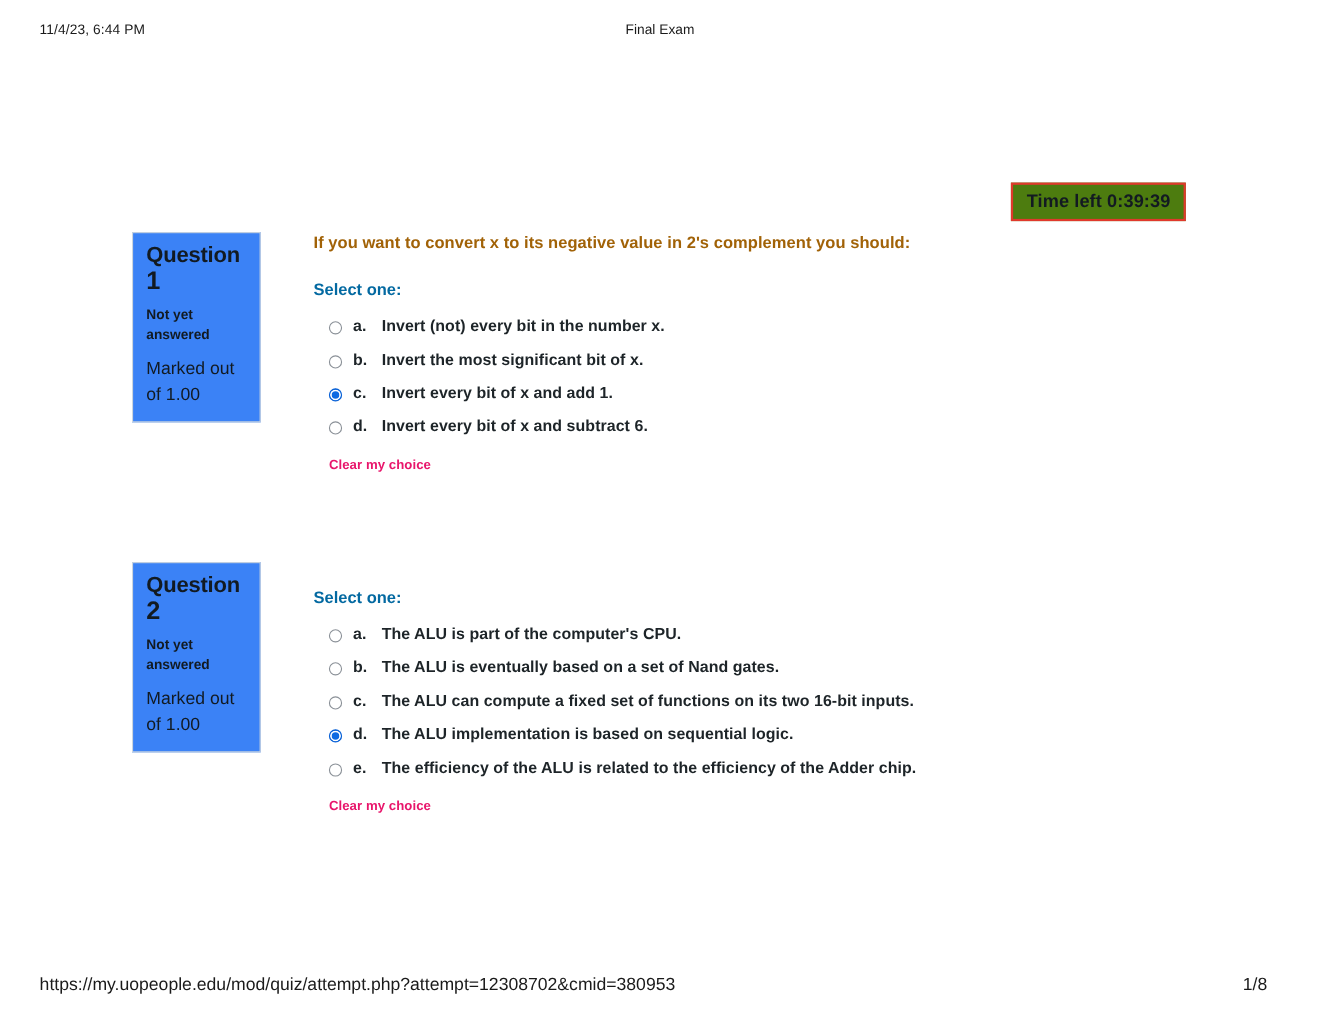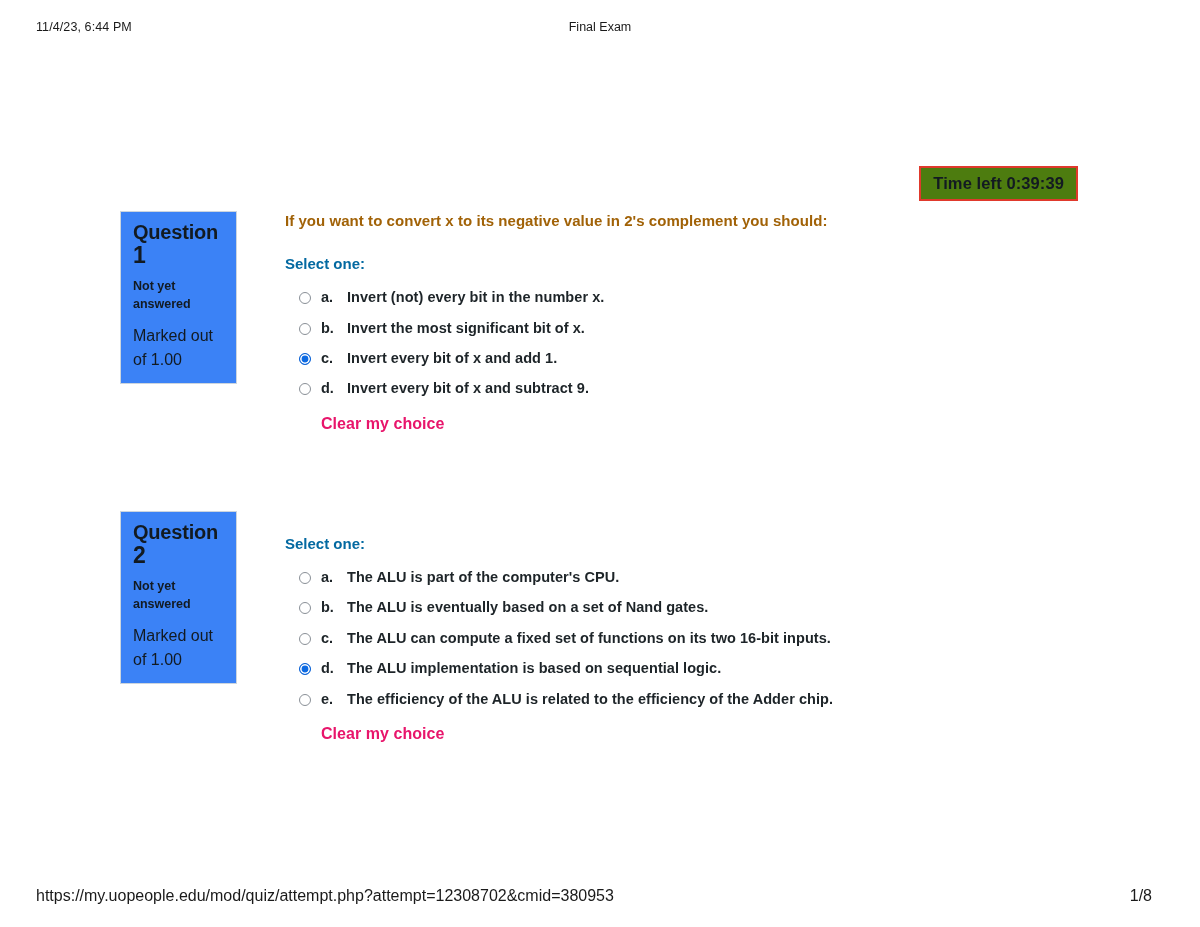--- a/index.html
+++ b/index.html
@@ -167,22 +167,21 @@
   }
   .ans-text {
     flex: 1 1 auto;
     font-size: 14.5px;
     font-weight: bold;
     color: #1d2428;
     letter-spacing: 0.05px;
   }
   .clear-choice {
     margin-top: 4px;
-    margin-left: 22px;
-    font-size: 16px;
+    font-size: 12px;
     font-weight: bold;
     color: #e8156b;
     cursor: pointer;
     display: inline-block;
     letter-spacing: 0.05px;
   }
 
   
   .print-footer {
     position: absolute;
@@ -230,21 +229,21 @@
               <span class="radio"></span>
               <span class="ans-letter">b.</span>
               <span class="ans-text">Invert the most significant bit of x.</span>
             </div><div class="answer-row">
               <span class="radio checked"></span>
               <span class="ans-letter">c.</span>
               <span class="ans-text">Invert every bit of x and add 1.</span>
             </div><div class="answer-row">
               <span class="radio"></span>
               <span class="ans-letter">d.</span>
-              <span class="ans-text">Invert every bit of x and subtract 9.</span>
+              <span class="ans-text">Invert every bit of x and subtract 6.</span>
             </div><a class="clear-choice">Clear my choice</a></div>
         </div>
       </div>
       <div class="question" style="top: 511px;">
         <div class="qinfo">
           <div class="qnum-label">Question</div>
           <div class="qnum-value">2</div>
           <div class="qstate">Not yet answered</div>
           <div class="qgrade">Marked out of 1.00</div>
         </div>

